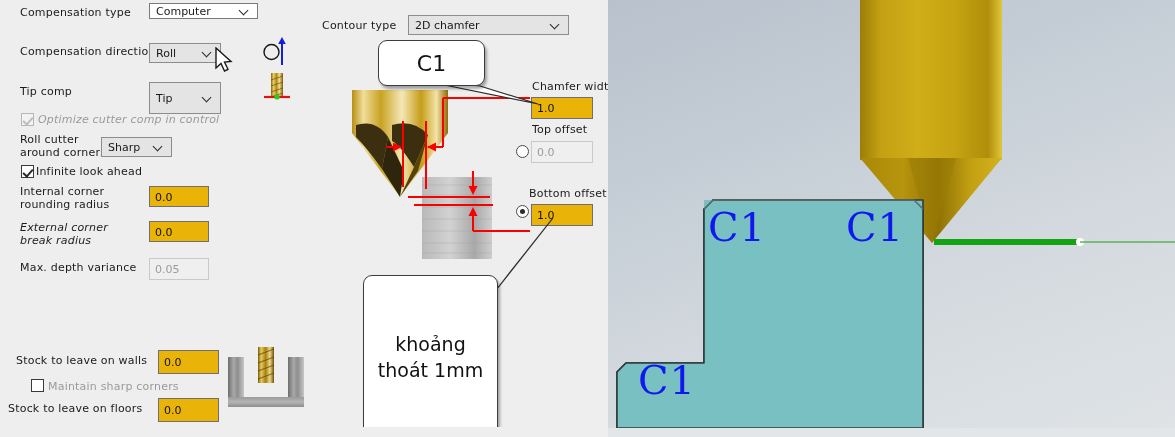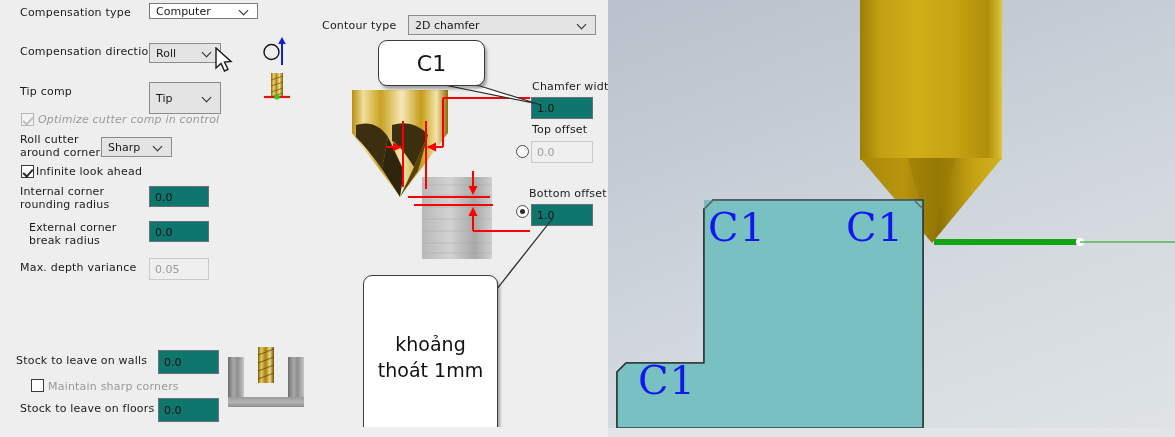--- a/index.html
+++ b/index.html
@@ -24,21 +24,21 @@
   .lbl.dis{color:#9a9a9a;}
 
   .sel{position:absolute;box-sizing:border-box;border:1px solid #8c8c8c;
        background:#e4e4e4;font-size:11px;color:#1a1a1a;}
   .sel.white{background:#ffffff;border:1px solid #7a7a7a;}
   .sel .txt{position:absolute;left:6px;top:50%;transform:translateY(-50%);white-space:nowrap;}
   .sel .chev{position:absolute;right:8px;top:50%;width:9px;height:9px;margin-top:-5px;}
   .sel .chev:before{content:"";position:absolute;left:0;top:1px;width:6px;height:6px;
        border-left:1.6px solid #2b2b2b;border-bottom:1.6px solid #2b2b2b;transform:rotate(-45deg);}
 
-  .fld{position:absolute;box-sizing:border-box;border:1px solid #6e6e78;background:#0f766e;
+  .fld{position:absolute;box-sizing:border-box;border:1px solid #6e6e78;background:#eab308;
        font-size:11px;color:#111;}
   .fld.ro{background:#efefef;border:1px solid #c9c9c9;color:#9b9b9b;}
   .fld .v{position:absolute;left:5px;top:50%;transform:translateY(-50%);white-space:nowrap;}
 
   .chk{position:absolute;width:13px;height:13px;box-sizing:border-box;
        border:1px solid #3a3a3a;background:#fff;}
   .chk.dis{border-color:#b6b6b6;background:#f3f3f3;}
   .chk.on:after{content:"";position:absolute;left:3px;top:1px;width:4px;height:8px;
        border-right:2px solid #2a2a2a;border-bottom:2px solid #2a2a2a;transform:rotate(42deg);}
   .chk.dis.on:after{border-color:#bdbdbd;}
@@ -135,40 +135,40 @@
 
     <div class="chk on" style="left:21px;top:165px;"></div>
     <div class="lbl" style="left:36px;top:165px;">Infinite look ahead</div>
 
     <div class="lbl" style="left:20px;top:185px;">Internal corner
 rounding radius</div>
     <div class="fld" style="left:149px;top:186px;width:60px;height:21px;">
       <span class="v">0.0</span>
     </div>
 
-    <div class="lbl" style="left:29px;top:221px;">External corner
+    <div class="lbl" style="left:20px;top:221px;font-style:italic;">External corner
 break radius</div>
     <div class="fld" style="left:149px;top:221px;width:60px;height:21px;">
       <span class="v">0.0</span>
     </div>
 
     <div class="lbl" style="left:20px;top:261px;">Max. depth variance</div>
     <div class="fld ro" style="left:149px;top:258px;width:60px;height:22px;">
       <span class="v">0.05</span>
     </div>
 
     <div class="lbl" style="left:16px;top:354px;">Stock to leave on walls</div>
     <div class="fld" style="left:158px;top:350px;width:61px;height:24px;">
       <span class="v">0.0</span>
     </div>
 
     <div class="chk" style="left:31px;top:379px;"></div>
     <div class="lbl dis" style="left:48px;top:380px;">Maintain sharp corners</div>
 
-    <div class="lbl" style="left:20px;top:402px;">Stock to leave on floors</div>
+    <div class="lbl" style="left:8px;top:402px;">Stock to leave on floors</div>
     <div class="fld" style="left:158px;top:398px;width:61px;height:24px;">
       <span class="v">0.0</span>
     </div>
 
     <svg class="uchan" viewBox="0 0 88 62">
       <defs>
         <linearGradient id="steelV" x1="0" y1="0" x2="1" y2="0">
           <stop offset="0%" stop-color="#6e6e6e"></stop>
             <stop offset="35%" stop-color="#a8a8a8"></stop>
           <stop offset="60%" stop-color="#8e8e8e"></stop>
@@ -192,21 +192,21 @@
       <rect x="0" y="52" width="76" height="10" fill="url(#steelH)"></rect>
       <rect x="30" y="2" width="16" height="36" fill="url(#gldB)"></rect>
       <path d="M30 10 L46 4 M30 18 L46 12 M30 26 L46 20 M30 34 L46 28" stroke="#6a4e03" stroke-width="1.1" fill="none" opacity=".75"></path>
     </svg>
   </div>
 
   <div class="divider-v"></div>
 
   <div>
     <div class="lbl" style="left:322px;top:19px;">Contour type</div>
-    <div class="sel" style="left:408px;top:15px;width:188px;height:20px;">
+    <div class="sel" style="left:408px;top:15px;width:161px;height:20px;">
       <span class="txt">2D chamfer</span>
       <span class="chev"></span>
     </div>
 
     <div class="lbl" style="left:532px;top:80px;">Chamfer width</div>
     <div class="fld" style="left:531px;top:97px;width:62px;height:22px;">
       <span class="v">1.0</span>
     </div>
 
     <div class="lbl" style="left:532px;top:123px;">Top offset</div>

